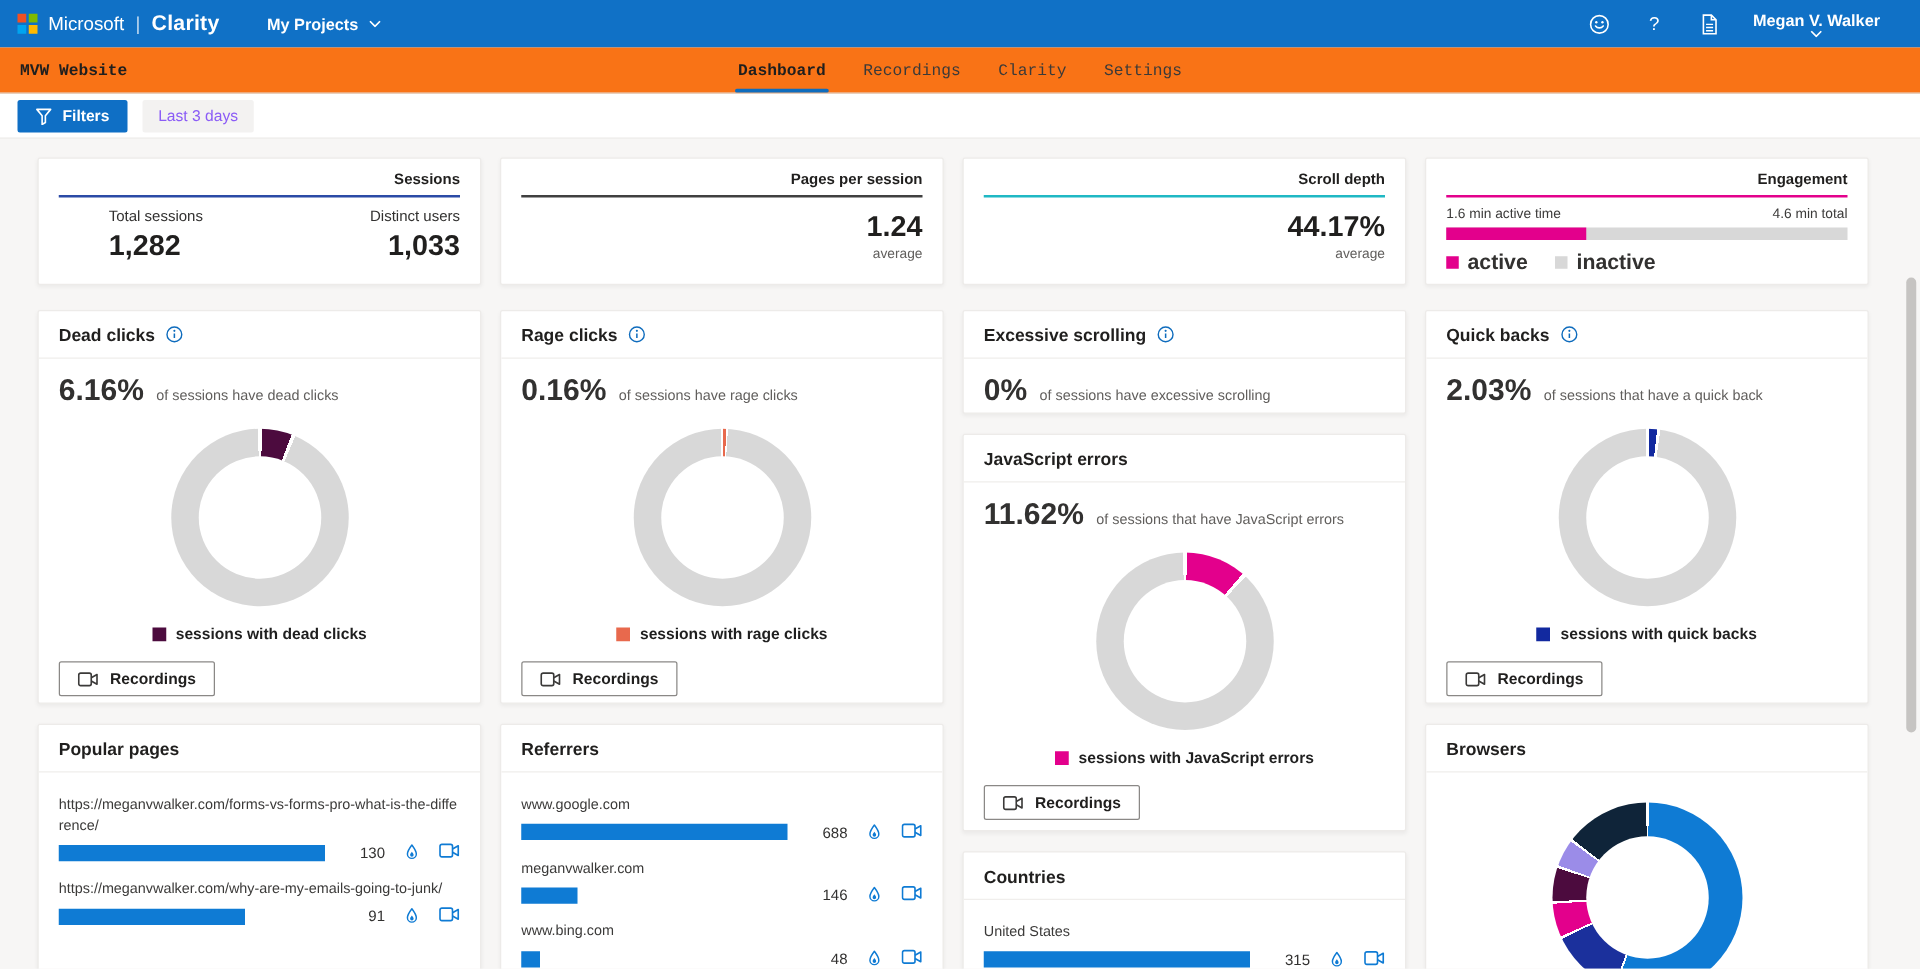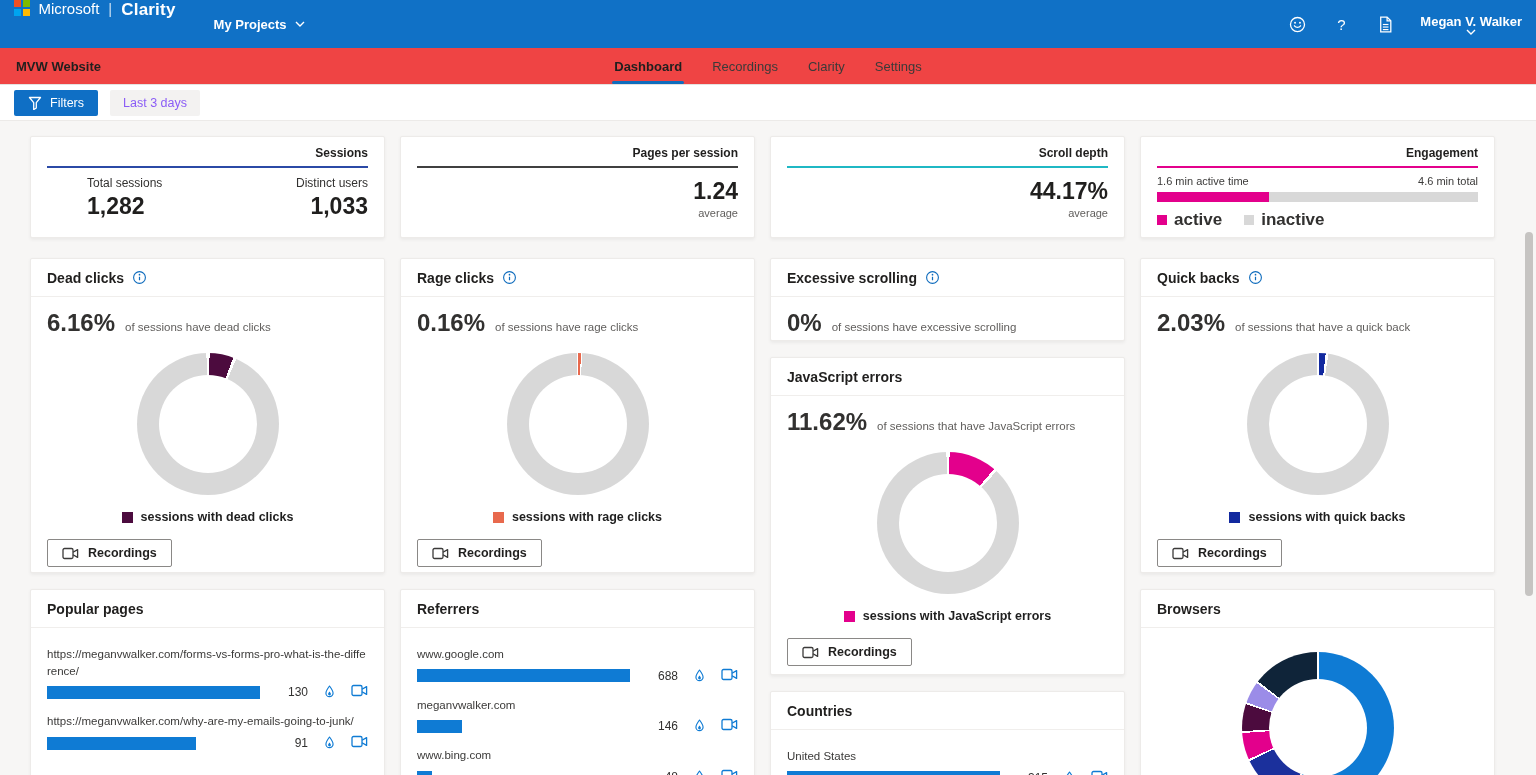--- a/index.html
+++ b/index.html
@@ -1,51 +1,51 @@
 <!DOCTYPE html>
 <html><head>
 <meta charset="utf-8">
 <style>
   * { margin:0; padding:0; box-sizing:border-box; }
   html,body { width:1536px; height:775px; overflow:hidden; background:#F7F6F5;
     font-family:"Liberation Sans", sans-serif; color:#201F1E; }
 
   
-  .topbar { height:48px; background:#1071C6; display:flex; 
-    padding:0 14px 0 14px; color:#fff; }
+  .topbar { height:38px; background:#1071C6; display:flex; align-items:center;
+    padding:0 32px 0 14px; color:#fff; }
   .mslogo { display:grid; grid-template-columns:7px 7px; grid-template-rows:7px 7px;
     gap:1.5px; margin-right:9px; }
   .mslogo span { display:block; }
   .brand-ms { font-size:15px; }
   .brand-sep { margin:0 9px; opacity:.75; font-size:15px; }
   .brand-clarity { font-size:17px; font-weight:bold; letter-spacing:.2px; }
   .proj-switcher { display:flex; align-items:center; gap:8px; margin-left:38px;
     font-size:13px; font-weight:bold; cursor:pointer; }
   .topbar-right { margin-left:auto; display:flex; align-items:center; gap:26px; }
   .topbar-icon { width:18px; height:18px; display:flex; align-items:center; justify-content:center; cursor:pointer; }
   .help-q { font-size:15px; color:#fff; }
   .user-chip { display:flex; align-items:center; gap:0; font-size:13px; font-weight:bold; cursor:pointer;flex-direction:column; }
 
   
-  .navbar { height:37px; background:#ef4444; border-bottom:1px solid #E4E2E0;
-    position:relative; display:flex; align-items:center; justify-content:center; }
+  .navbar { height:37px; background:#f97316; border-bottom:1px solid #E4E2E0;
+    position:relative; display:flex; align-items:center; justify-content:center;font-family:Liberation Mono, monospace; }
   .project-name { position:absolute; left:16px; font-size:13px; font-weight:bold; }
   .tabs { display:flex; gap:30px; height:100%; align-items:center; }
   .tab { position:relative; font-size:13px; color:#3B3A39; height:100%;
     display:flex; align-items:center; cursor:pointer; text-decoration:none; }
   .tab.active { font-weight:bold; color:#201F1E; }
   .tab.active::after { content:""; position:absolute; left:-2px; right:-2px; bottom:0;
     height:3px; background:#0F6CBD; border-radius:2px; }
 
   
   .filterbar { height:36px; background:#fff; border-bottom:1px solid #ECEAE8;
     display:flex; align-items:center; gap:12px; padding-left:14px; }
   .btn-filters { display:inline-flex; align-items:center; gap:8px; background:#0F6FC5;
     color:#fff; border:none; height:26px; padding:0 14px; font-size:12.5px;
-    font-weight:normal; border-radius:2px; cursor:pointer; font-family:inherit; }
+    font-weight:bold; border-radius:2px; cursor:pointer; font-family:inherit; }
   .chip-date { display:inline-flex; align-items:center; background:#F3F2F1; color:#8b5cf6;
     height:26px; padding:0 13px; font-size:12.5px; border-radius:2px; cursor:pointer; }
 
   
   .main { padding:15px 0 0 30px; height:664px; overflow:hidden; position:relative; }
   .row { display:flex; gap:15px; width:1465px; }
   .col { display:flex; flex-direction:column; gap:16px; width:355px; }
 
   .card { background:#fff; border:1px solid #EDEBE9; border-radius:2px;
     box-shadow:0 1.6px 3.6px rgba(0,0,0,.05); overflow:hidden; }

